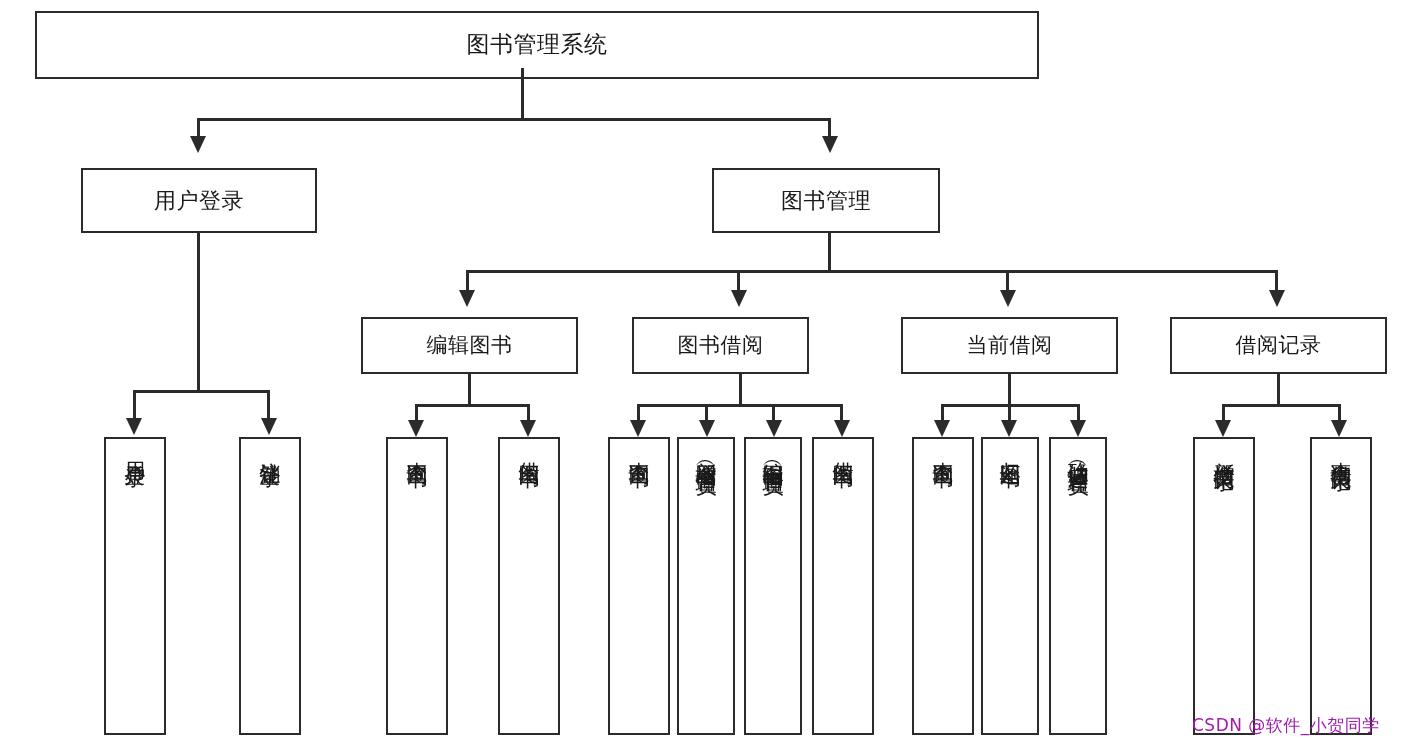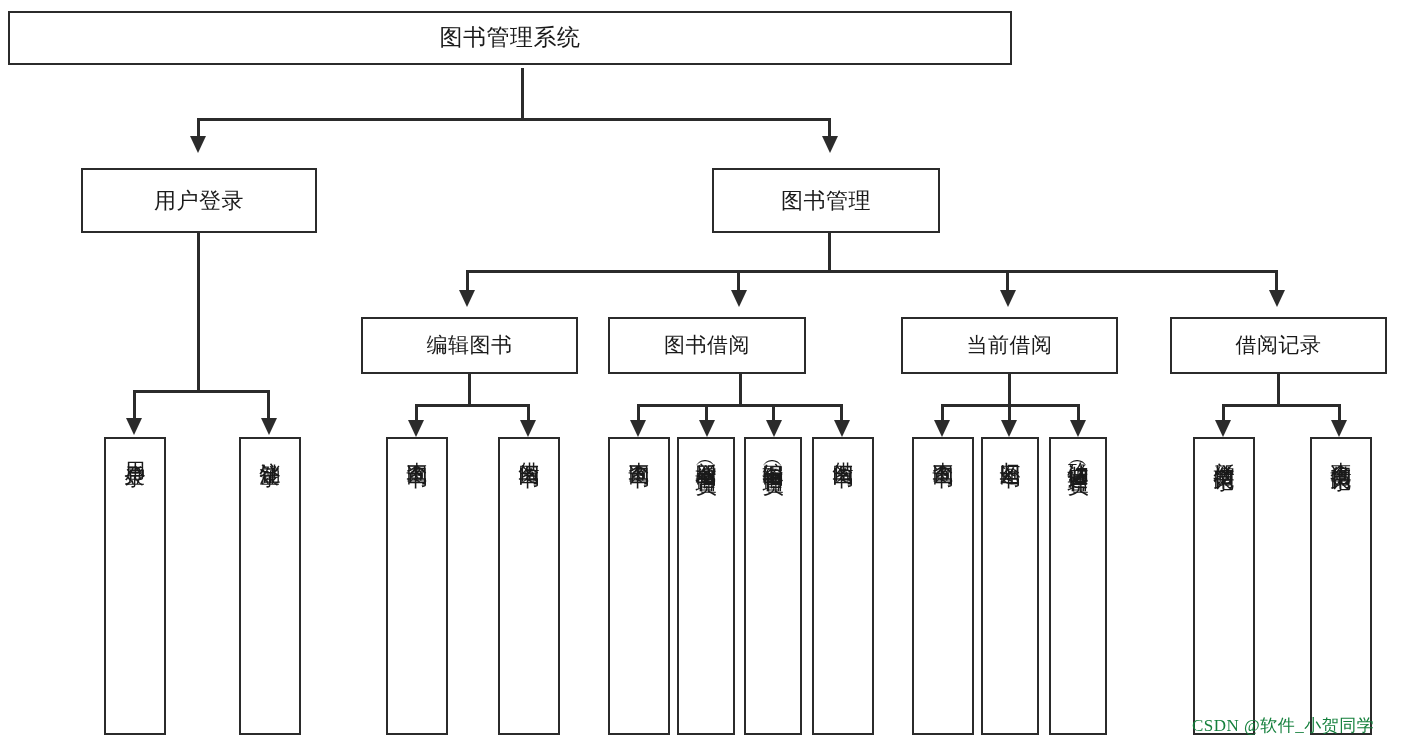--- a/index.html
+++ b/index.html
@@ -65,34 +65,33 @@
   .arrow {
     position: absolute;
     width: 0;
     height: 0;
     border-left: 8px solid transparent;
     border-right: 8px solid transparent;
     border-top: 17px solid #2b2b2b;
   }
   .watermark {
     position: absolute;
-    color: #15803d;
+    color: #a21caf;
     font-size: 17px;
     letter-spacing: 0.5px;
     white-space: nowrap;
     user-select: none;
-    font-family: Liberation Serif, serif;
   }
 </style>
 </head>
 <body>
 
 <div id="canvas">
 
-  <div class="node root" style="left:8px; top:11px; width:1004px; height:54px;">
+  <div class="node root" style="left:35px; top:11px; width:1004px; height:68px;">
     <span class="label">图书管理系统</span>
   </div>
 
   <div class="vline" style="left:521px; top:68px; width:3px; height:52px;"></div>
 
   <div class="hline" style="left:197px; top:118px; width:634px; height:3px;"></div>
 
   <div class="vline" style="left:197px; top:118px; width:3px; height:20px;"></div>
   <div class="vline" style="left:828px; top:118px; width:3px; height:20px;"></div>
   <div class="arrow" style="left:190px; top:136px;"></div>
@@ -120,21 +119,21 @@
   <div class="vline" style="left:1006px; top:270px; width:3px; height:22px;"></div>
   <div class="vline" style="left:1275px; top:270px; width:3px; height:22px;"></div>
   <div class="arrow" style="left:459px; top:290px;"></div>
   <div class="arrow" style="left:731px; top:290px;"></div>
   <div class="arrow" style="left:1000px; top:290px;"></div>
   <div class="arrow" style="left:1269px; top:290px;"></div>
 
   <div class="node h2" style="left:361px; top:317px; width:217px; height:57px;">
     <span class="label">编辑图书</span>
   </div>
-  <div class="node h2" style="left:608px; top:317px; width:198px; height:57px;">
+  <div class="node h2" style="left:632px; top:317px; width:177px; height:57px;">
     <span class="label">图书借阅</span>
   </div>
   <div class="node h2" style="left:1170px; top:317px; width:217px; height:57px;">
     <span class="label">借阅记录</span>
   </div>
   <div class="node h2" style="left:901px; top:317px; width:217px; height:57px;">
     <span class="label">当前借阅</span>
   </div>
 
   <div class="vline" style="left:468px; top:374px; width:3px; height:32px;"></div>

